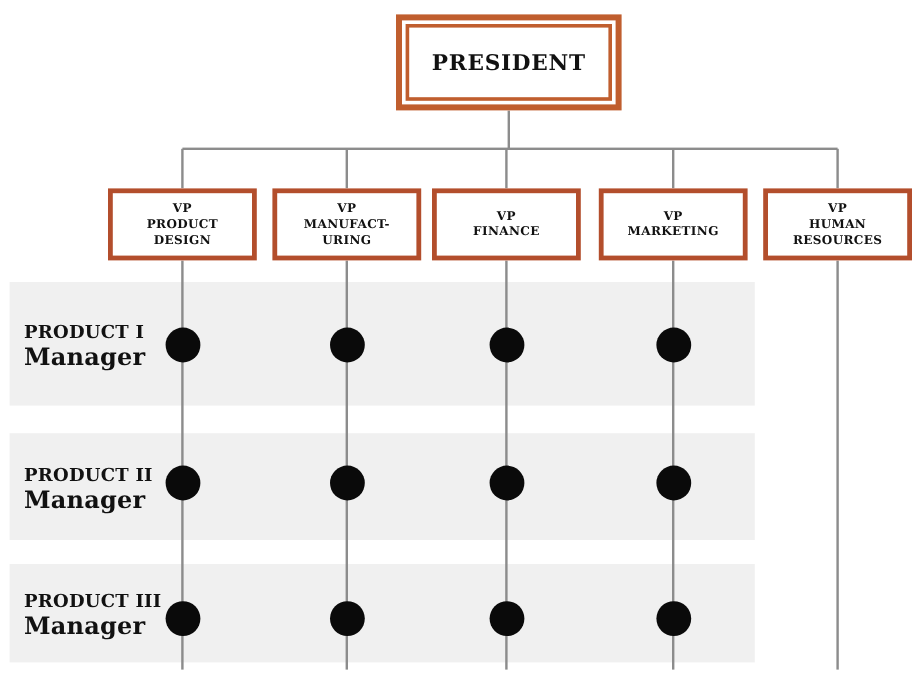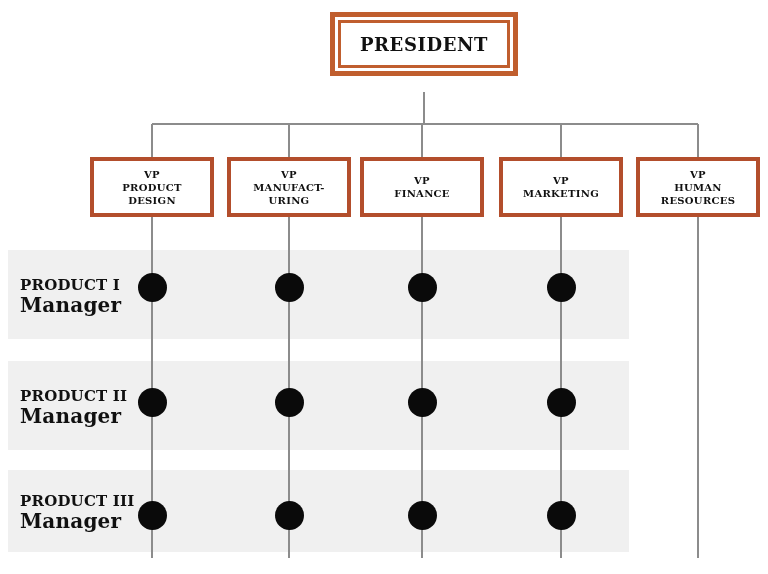--- a/index.html
+++ b/index.html
@@ -71,21 +71,21 @@
     line-height: 13px;
     letter-spacing: 0.3px;
     white-space: pre-line;
   }
   
   #president-box {
     position: absolute;
     left: 330px;
     top: 12px;
     width: 188px;
-    height: 64px;
+    height: 80px;
     box-sizing: border-box;
     border: 5px solid var(--pres-border, #C05E2E);
     background: #ffffff;
     z-index: 3;
   }
   #president-inner {
     position: absolute;
     inset: 3px;
     border: 3px solid var(--pres-border, #C05E2E);
     display: flex;
@@ -100,21 +100,21 @@
 </style>
 </head>
 <body>
 
 <div id="org-chart" style="--pres-border: #C05E2E; --vp-border: #B34E2C; --band-bg: #F0F0F0; --line: #8C8C8C; --dot: #0A0A0A; --text: #111111;">
   <div id="president-box">
     <div id="president-inner">
       <span id="president-label">PRESIDENT</span>
     </div>
   </div>
-<div class="band" style="top: 250px; height: 89px;">
+<div class="band" style="top: 235px; height: 103px;">
       <div class="row-title">PRODUCT I</div>
       <div class="row-subtitle">Manager</div>
     </div>
     <div class="band" style="top: 361px; height: 89px; justify-content: center;">
       <div class="row-title">PRODUCT II</div>
       <div class="row-subtitle">Manager</div>
     </div>
     <div class="band" style="top: 470px; height: 82px;">
       <div class="row-title">PRODUCT III</div>
       <div class="row-subtitle">Manager</div>

